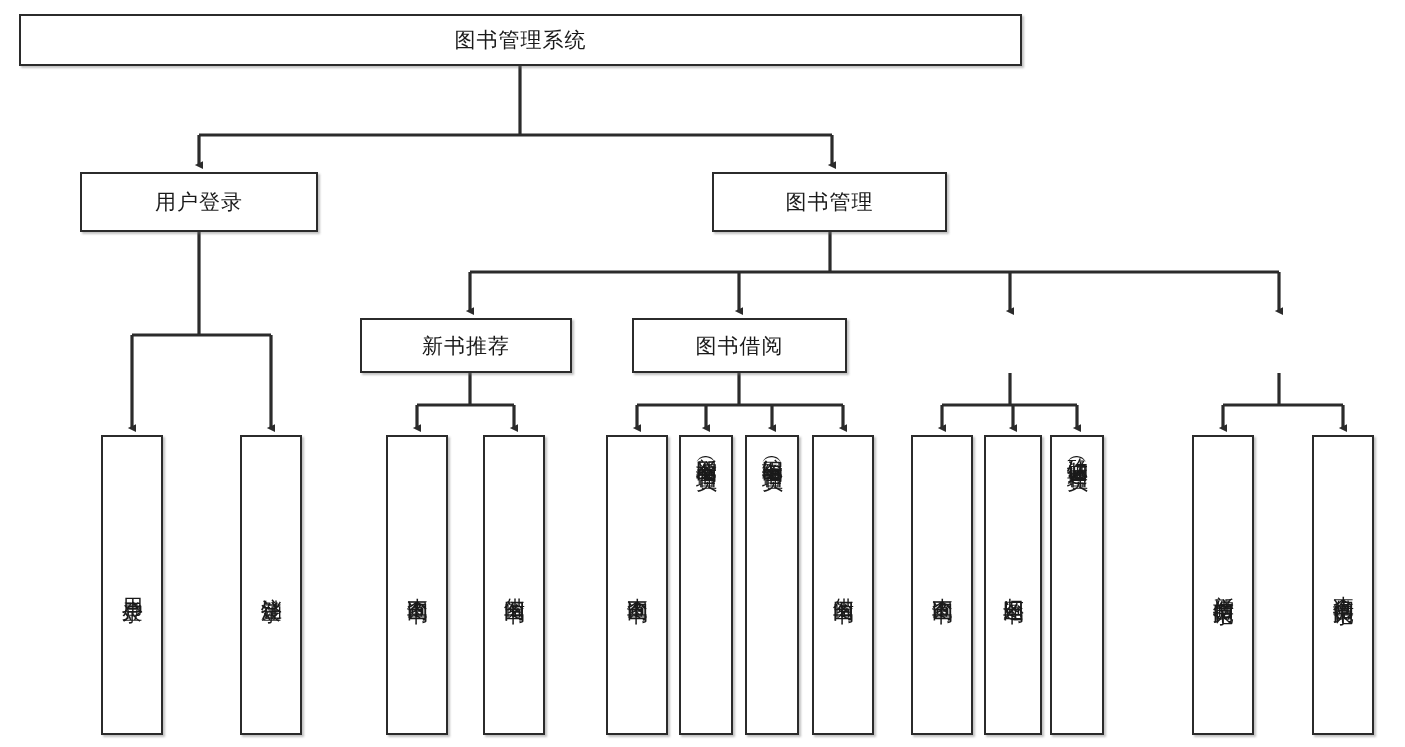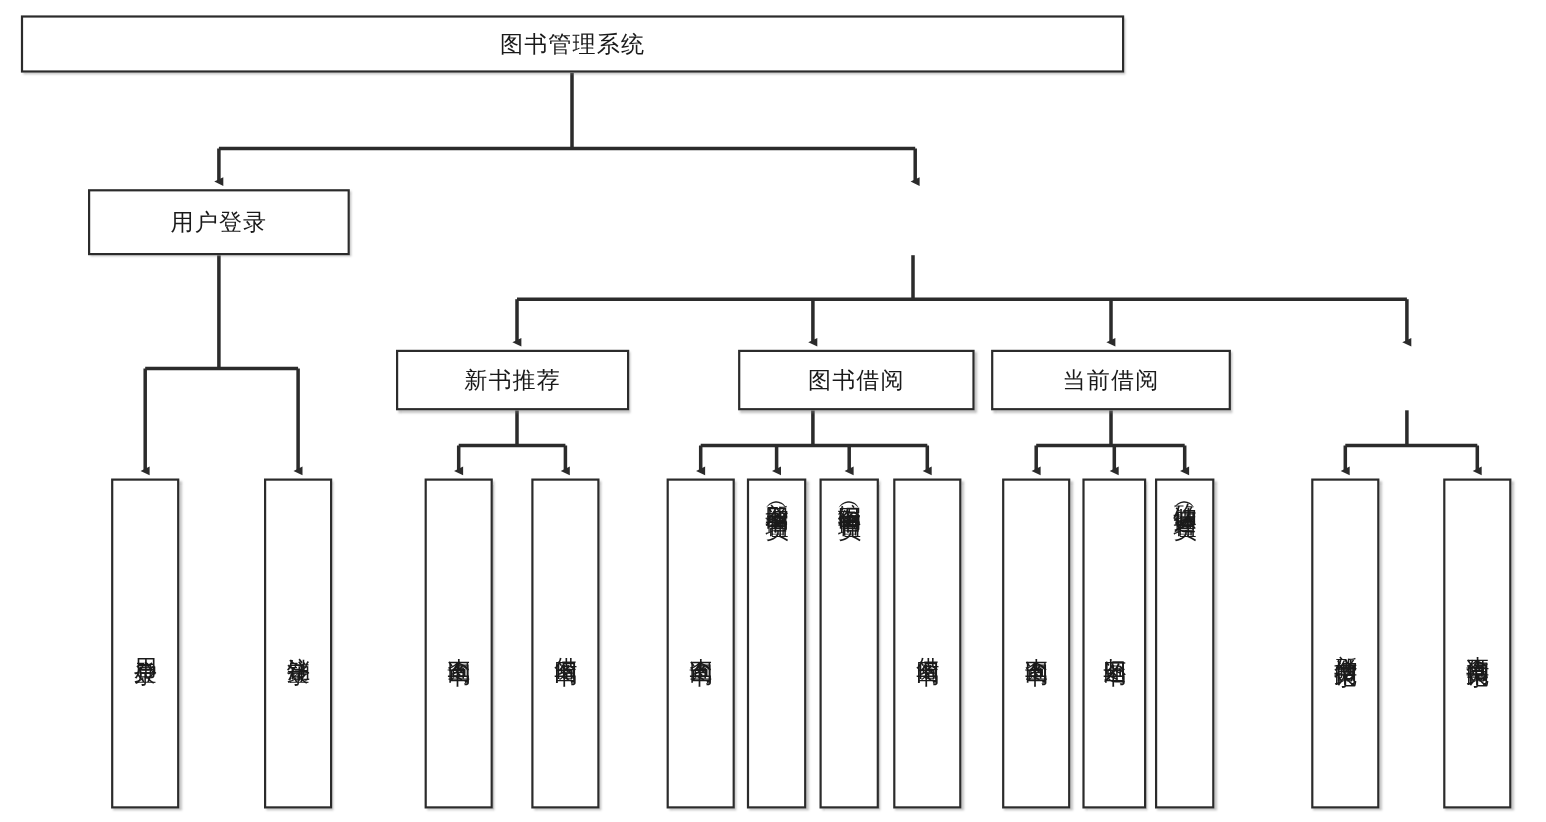--- a/index.html
+++ b/index.html
@@ -124,29 +124,29 @@
     </g>
   </svg>
 
   <div class="node horiz" style="left:19px; top:14px; width:1003px; height:52px;">
     <span class="label">图书管理系统</span>
   </div>
 
   <div class="node horiz" style="left:80px; top:172px; width:238px; height:60px;">
     <span class="label">用户登录</span>
   </div>
+  <div class="node horiz" style="left:712px; top:172px; width:235px; height:60px;">
+    <span class="label">图书管理</span>
+  </div>
 
   <div class="node horiz" style="left:360px; top:318px; width:212px; height:55px;">
     <span class="label">新书推荐</span>
   </div>
-  <div class="node horiz" style="left:632px; top:318px; width:215px; height:55px;margin-left:39px;">
+  <div class="node horiz" style="left:632px; top:318px; width:215px; height:55px;">
     <span class="label">图书借阅</span>
-  </div>
-  <div class="node horiz" style="left:901px; top:318px; width:218px; height:55px;">
-    <span class="label">当前借阅</span>
   </div>
 
   <div class="node vert" style="left:101px; top:435px; width:62px; height:300px;">
     <span class="label">用户登录</span>
   </div>
   <div class="node vert" style="left:240px; top:435px; width:62px; height:300px;">
     <span class="label">注销登录</span>
   </div>
 
   <div class="node vert" style="left:386px; top:435px; width:62px; height:300px;">

